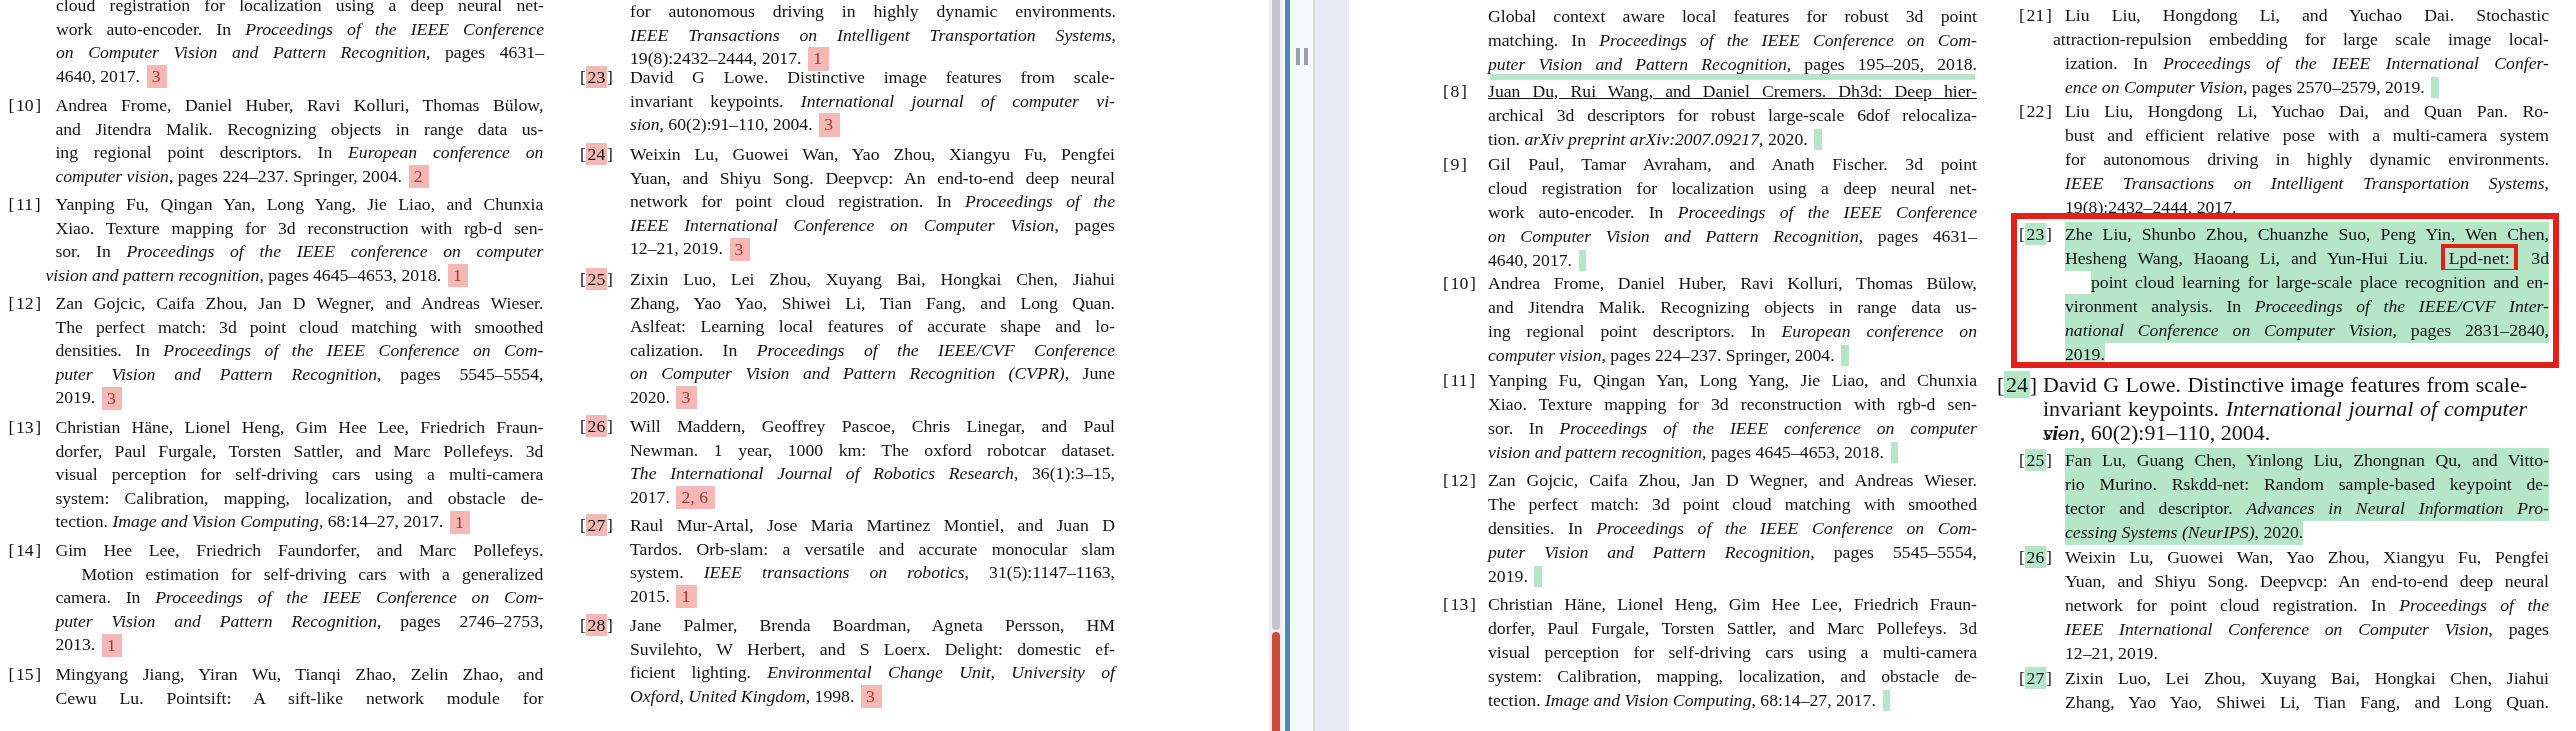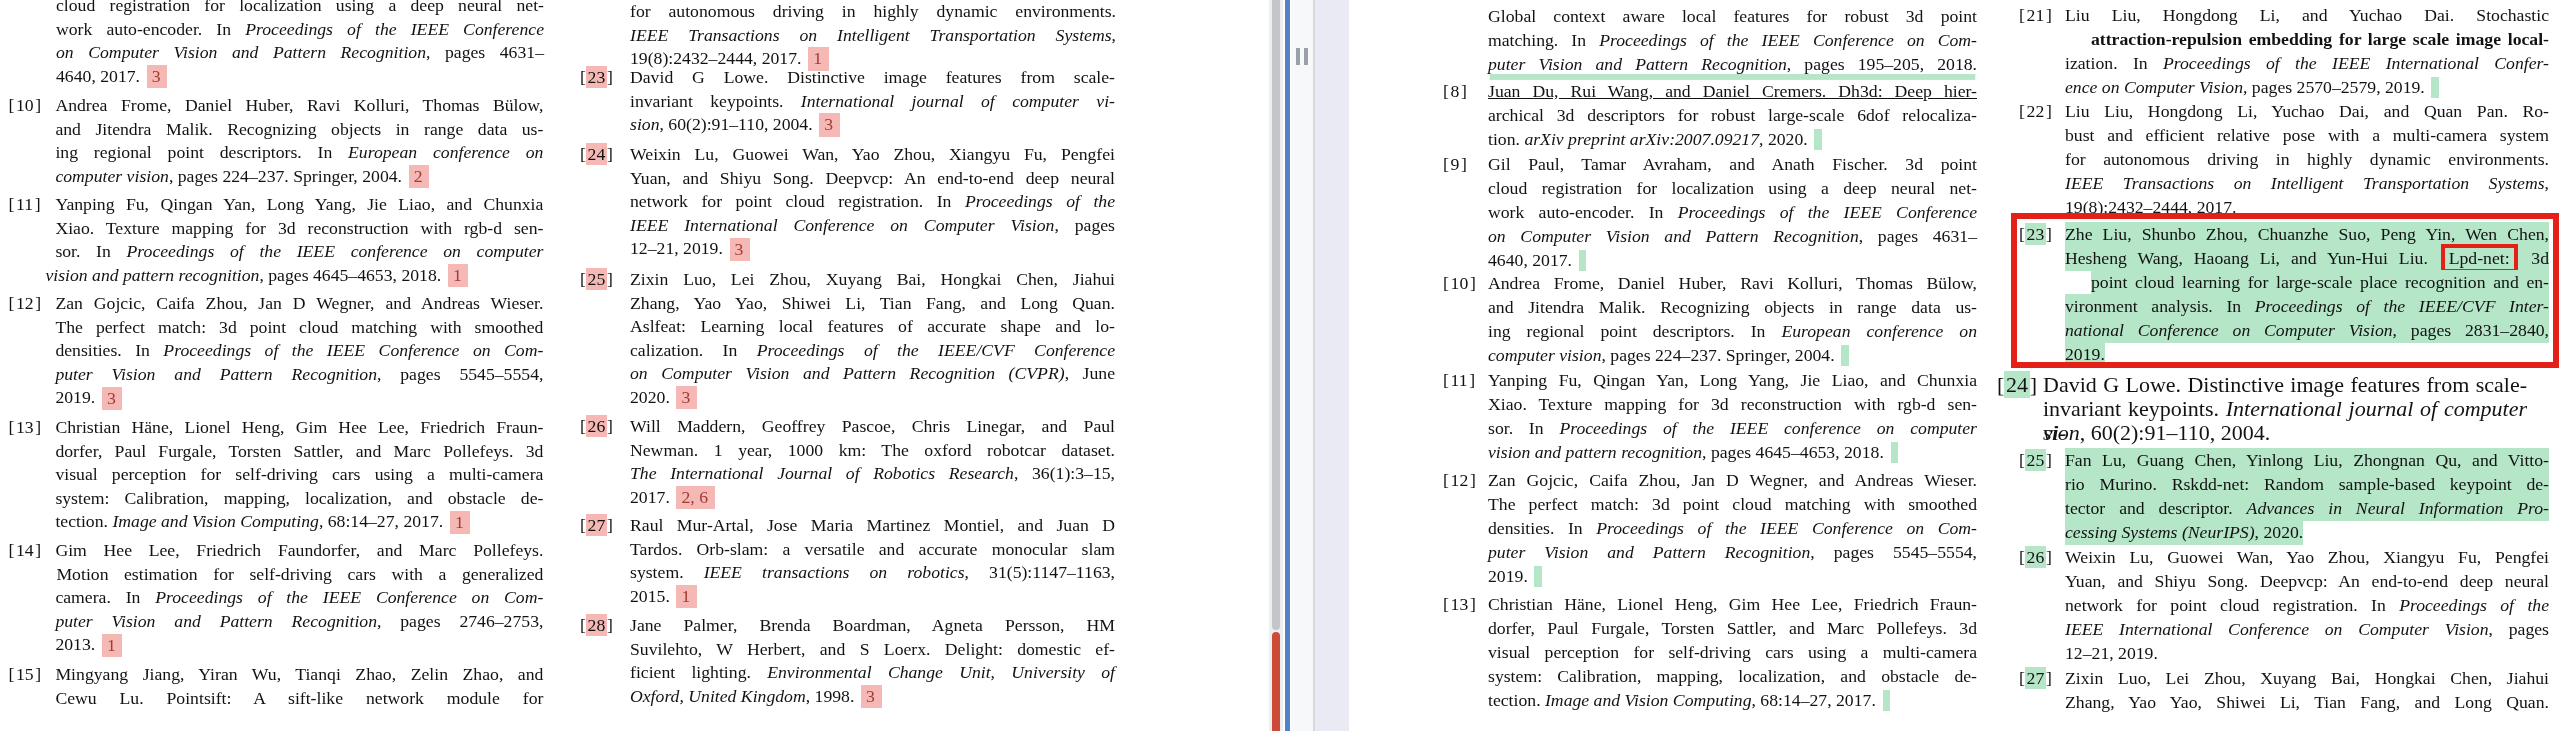--- a/index.html
+++ b/index.html
@@ -71,21 +71,21 @@
       </div>
       <div class="ref" style="left: 8.4px; top: 416px; width: 535px; font-size: 17.7px; line-height: 23.6px;">
         <div class="line" style="height: 23.6px;"><span class="br" style="width: 47px;">[<span class="d">13</span>]</span><span class="txt">Christian Häne, Lionel Heng, Gim Hee Lee, Friedrich Fraun-</span></div>
         <div class="line" style="height: 23.6px; margin-left: 47px;"><span class="txt">dorfer, Paul Furgale, Torsten Sattler, and Marc Pollefeys. 3d</span></div>
         <div class="line" style="height: 23.6px; margin-left: 47px;"><span class="txt">visual perception for self-driving cars using a multi-camera</span></div>
         <div class="line" style="height: 23.6px; margin-left: 47px;"><span class="txt">system: Calibration, mapping, localization, and obstacle de-</span></div>
         <div class="line last" style="height: 23.6px; margin-left: 47px;"><span class="txt">tection. <i>Image and Vision Computing</i>, 68:14–27, 2017.</span><span class="tail p">1</span></div>
       </div>
       <div class="ref" style="left: 8.4px; top: 539px; width: 535px; font-size: 17.7px; line-height: 23.6px;">
         <div class="line" style="height: 23.6px;"><span class="br" style="width: 47px;">[<span class="d">14</span>]</span><span class="txt">Gim Hee Lee, Friedrich Faundorfer, and Marc Pollefeys.</span></div>
-        <div class="line" style="height: 23.6px; margin-left: 48px;"><span class="txt">Motion estimation for self-driving cars with a generalized</span></div>
+        <div class="line" style="height: 23.6px; margin-left: 73px;"><span class="txt">Motion estimation for self-driving cars with a generalized</span></div>
         <div class="line" style="height: 23.6px; margin-left: 47px;"><span class="txt">camera. In <i>Proceedings of the IEEE Conference on Com-</i></span></div>
         <div class="line" style="height: 23.6px; margin-left: 47px;"><span class="txt"><i>puter Vision and Pattern Recognition</i>, pages 2746–2753,</span></div>
         <div class="line last" style="height: 23.6px; margin-left: 47px;"><span class="txt">2013.</span><span class="tail p">1</span></div>
       </div>
       <div class="ref" style="left: 8.4px; top: 663px; width: 535px; font-size: 17.7px; line-height: 23.6px;">
         <div class="line" style="height: 23.6px;"><span class="br" style="width: 47px;">[<span class="d">15</span>]</span><span class="txt">Mingyang Jiang, Yiran Wu, Tianqi Zhao, Zelin Zhao, and</span></div>
         <div class="line" style="height: 23.6px; margin-left: 47px;"><span class="txt">Cewu Lu. Pointsift: A sift-like network module for</span></div>
       </div>
       <div class="ref" style="left: 630px; top: 0px; width: 486px; font-size: 17.7px; line-height: 23.6px;">
         <div class="line" style="height: 23.6px;"><span class="txt">for autonomous driving in highly dynamic environments.</span></div>
@@ -182,21 +182,21 @@
       </div>
       <div class="ref" style="left: 94px; top: 592px; width: 534px; font-size: 17.7px; line-height: 24px;">
         <div class="line" style="height: 24px;"><span class="br" style="width: 45px;">[<span class="d">13</span>]</span><span class="txt">Christian Häne, Lionel Heng, Gim Hee Lee, Friedrich Fraun-</span></div>
         <div class="line" style="height: 24px; margin-left: 45px;"><span class="txt">dorfer, Paul Furgale, Torsten Sattler, and Marc Pollefeys. 3d</span></div>
         <div class="line" style="height: 24px; margin-left: 45px;"><span class="txt">visual perception for self-driving cars using a multi-camera</span></div>
         <div class="line" style="height: 24px; margin-left: 45px;"><span class="txt">system: Calibration, mapping, localization, and obstacle de-</span></div>
         <div class="line last" style="height: 24px; margin-left: 45px;"><span class="txt">tection. <i>Image and Vision Computing</i>, 68:14–27, 2017.</span><span class="gb"></span></div>
       </div>
       <div class="ref" style="left: 670px; top: 2.5px; width: 530px; font-size: 17.7px; line-height: 24px;">
         <div class="line" style="height: 24px;"><span class="br" style="width: 46px;">[<span class="d">21</span>]</span><span class="txt">Liu Liu, Hongdong Li, and Yuchao Dai. Stochastic</span></div>
-        <div class="line" style="height: 24px; margin-left: 72px; font-weight: bold;"><span class="txt">attraction-repulsion embedding for large scale image local-</span></div>
+        <div class="line" style="height: 24px; margin-left: 34px;"><span class="txt">attraction-repulsion embedding for large scale image local-</span></div>
         <div class="line" style="height: 24px; margin-left: 46px;"><span class="txt">ization. In <i>Proceedings of the IEEE International Confer-</i></span></div>
         <div class="line last" style="height: 24px; margin-left: 46px;"><span class="txt"><i>ence on Computer Vision</i>, pages 2570–2579, 2019.</span><span class="gb"></span></div>
       </div>
       <div class="ref" style="left: 670px; top: 99px; width: 530px; font-size: 17.7px; line-height: 24px;">
         <div class="line" style="height: 24px;"><span class="br" style="width: 46px;">[<span class="d">22</span>]</span><span class="txt">Liu Liu, Hongdong Li, Yuchao Dai, and Quan Pan. Ro-</span></div>
         <div class="line" style="height: 24px; margin-left: 46px;"><span class="txt">bust and efficient relative pose with a multi-camera system</span></div>
         <div class="line" style="height: 24px; margin-left: 46px;"><span class="txt">for autonomous driving in highly dynamic environments.</span></div>
         <div class="line" style="height: 24px; margin-left: 46px;"><span class="txt"><i>IEEE Transactions on Intelligent Transportation Systems</i>,</span></div>
         <div class="line last" style="height: 24px; margin-left: 46px;"><span class="txt">19(8):2432–2444, 2017.</span></div>
       </div>

